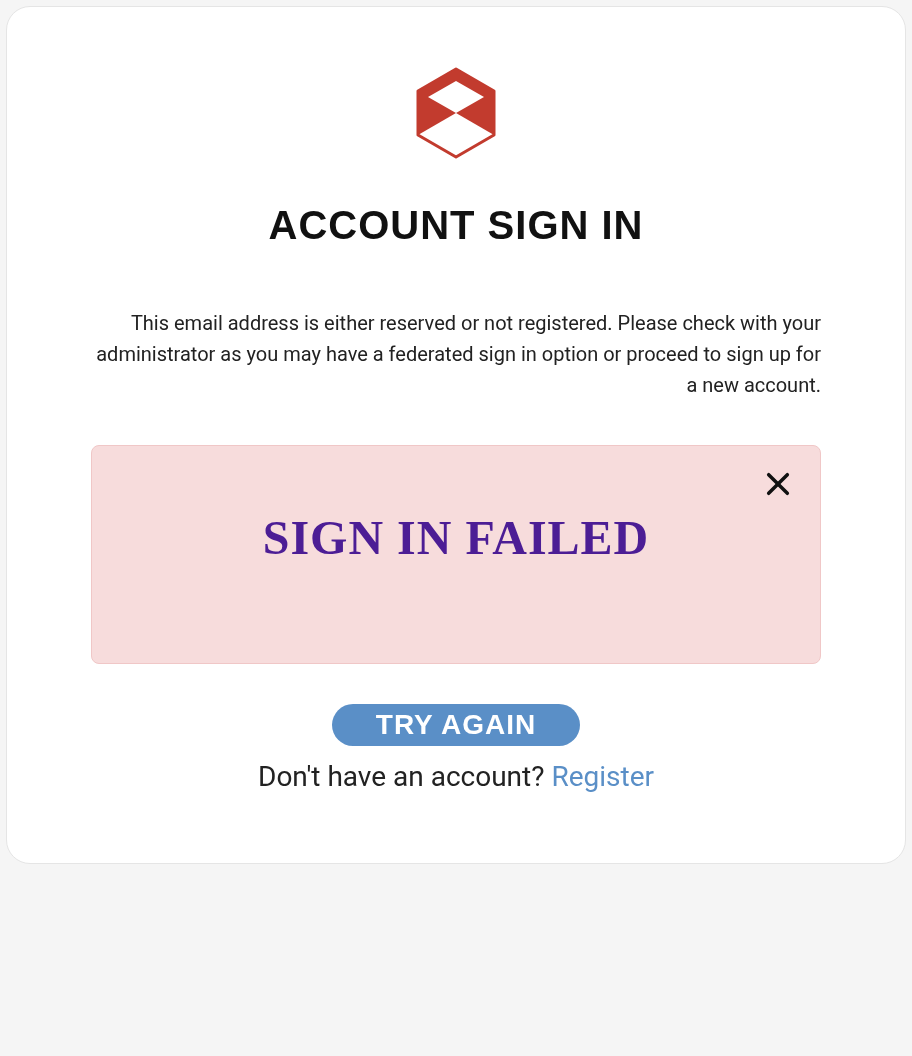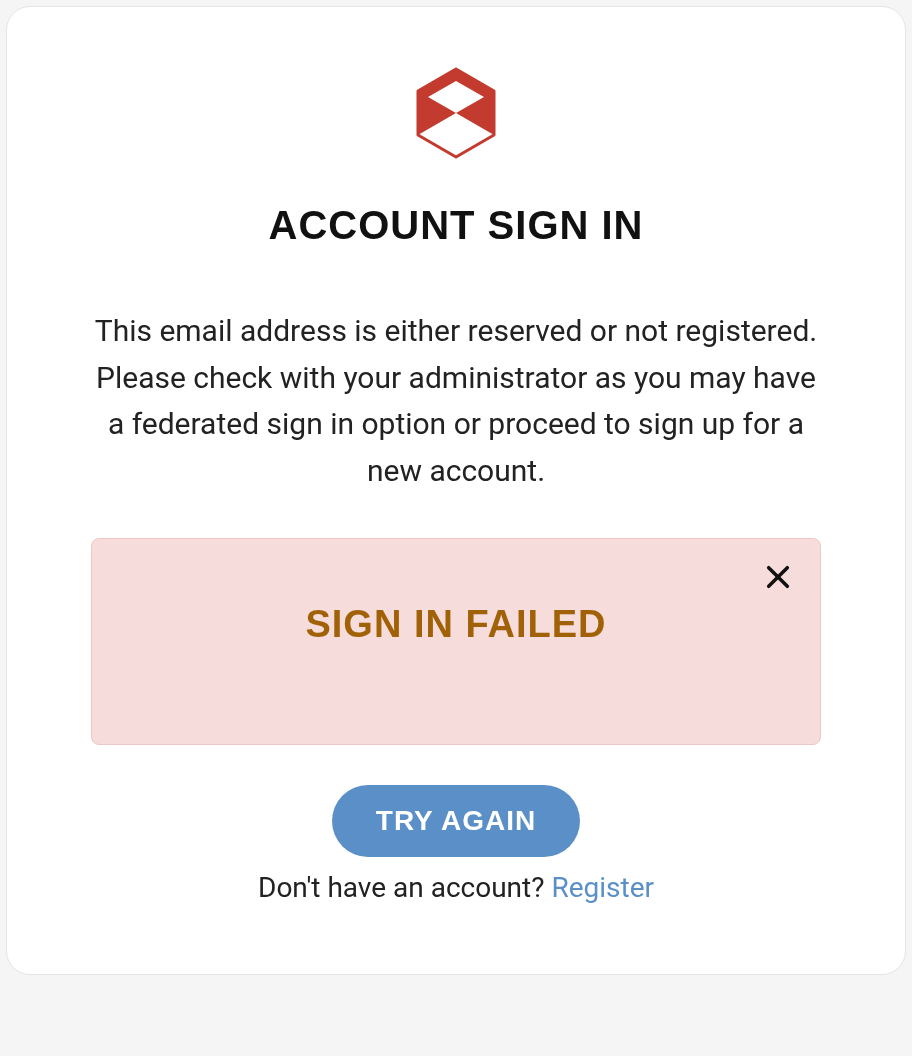--- a/index.html
+++ b/index.html
@@ -35,24 +35,24 @@
       font-weight: 700;
       letter-spacing: 1px;
       text-transform: uppercase;
       color: #111;
       text-align: center;
       margin-bottom: 60px;
       font-family: "Arial Black", "Helvetica Neue", Arial, sans-serif;
       font-stretch: condensed;
     }
     .message {
-      font-size: 30px;
+      font-size: 20px;
       line-height: 1.55;
       color: #222;
-      text-align: center;
+      text-align: right;
       width: 100%;
       margin-bottom: 44px;
     }
     .alert {
       width: 100%;
       background: #f7dcdc;
       border: 1px solid #f0c7c7;
       border-radius: 8px;
       padding: 36px 36px 70px 36px;
       position: relative;
@@ -63,40 +63,40 @@
       position: absolute;
       top: 20px;
       right: 24px;
       background: none;
       border: none;
       cursor: pointer;
       padding: 4px;
       color: #111;
     }
     .alert-title {
-      font-size: 38px;
+      font-size: 48px;
       font-weight: 800;
       text-transform: uppercase;
       letter-spacing: 1px;
-      color: #a16207;
+      color: #4c1d95;
       margin-top: 28px;
       margin-bottom: 28px;
-      font-family: Liberation Sans, sans-serif;
+      font-family: Liberation Serif, serif;
       font-stretch: condensed;
     }
     .alert-body {
       font-size: 30px;
       color: #222;
     }
     .btn-primary {
       background: #5a8fc7;
       color: #fff;
       border: none;
       border-radius: 999px;
-      padding: 20px 44px;
+      padding: 5px 44px;
       font-size: 28px;
       font-weight: 700;
       letter-spacing: 1px;
       cursor: pointer;
       margin-bottom: 14px;
       text-align: center;
     }
     .footer-line {
       font-size: 28px;
       color: #222;

